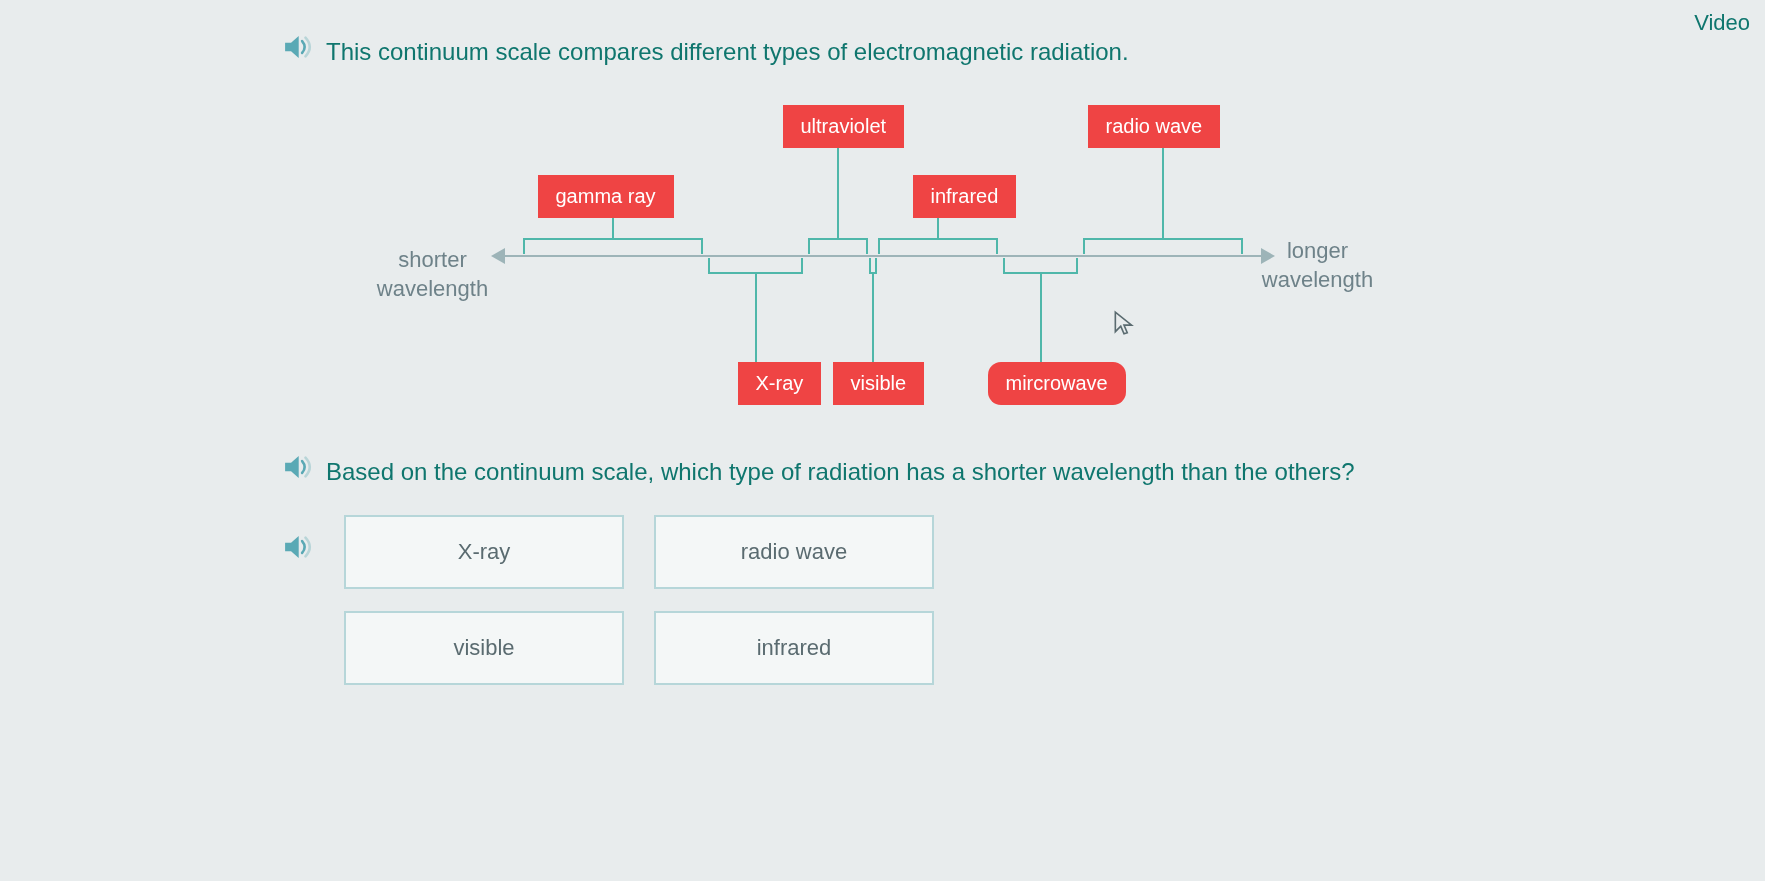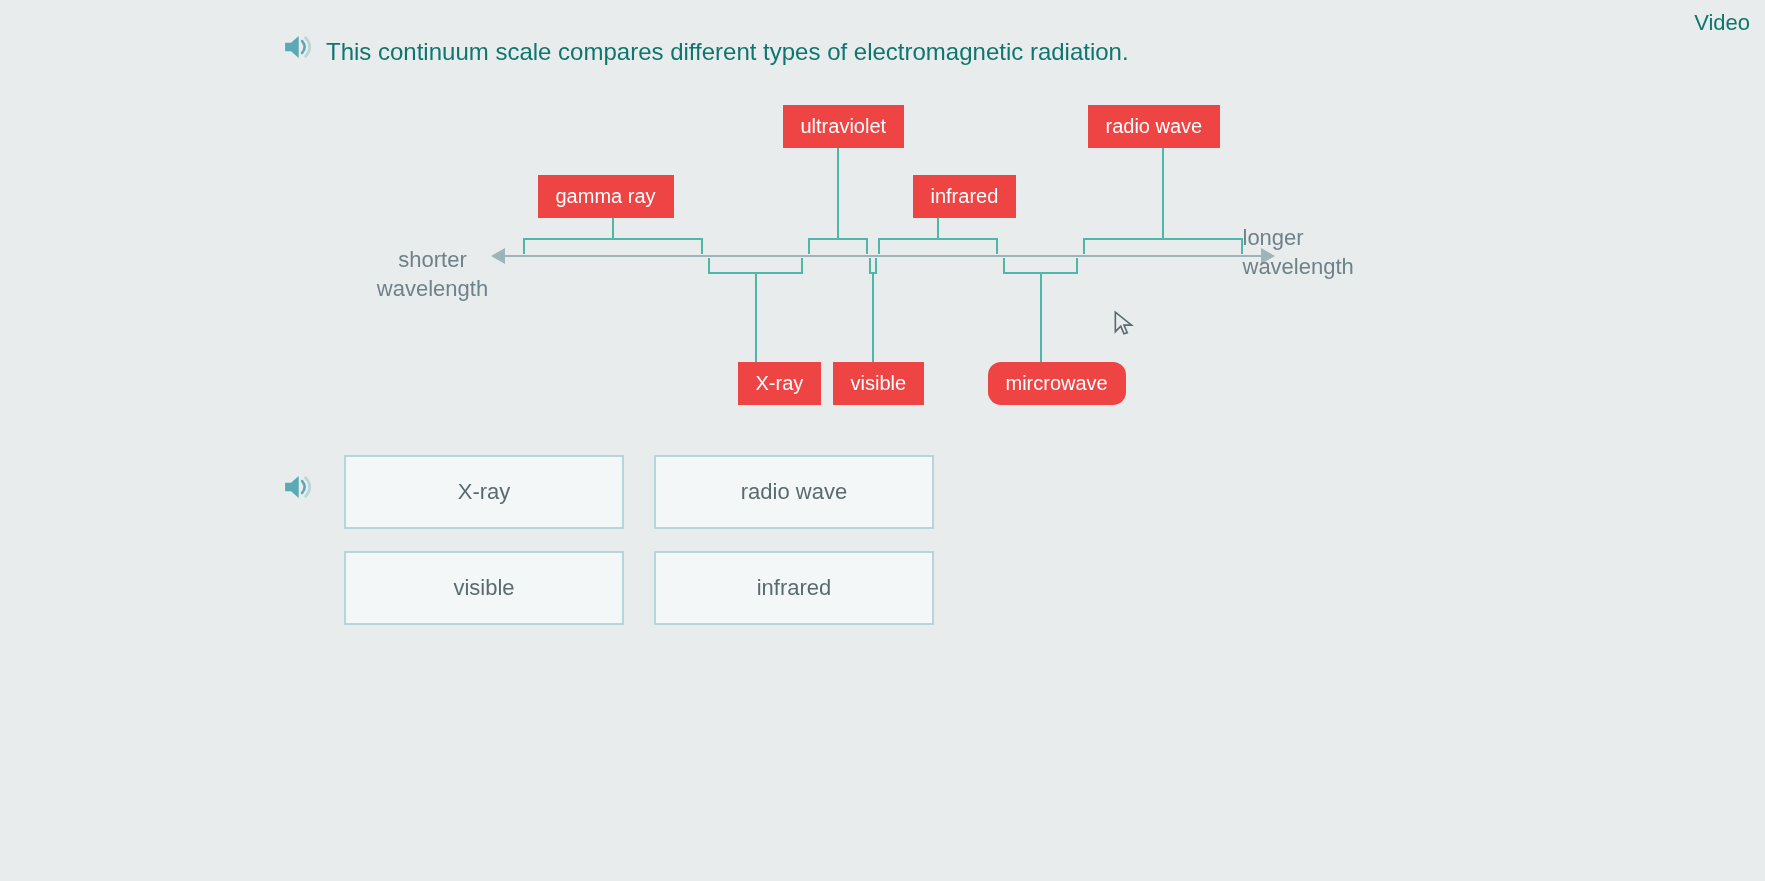--- a/index.html
+++ b/index.html
@@ -64,21 +64,21 @@
   .axis-arrow-left { left: 108px; border-right: 14px solid #9db4b8; }
   .axis-arrow-right { right: 108px; border-left: 14px solid #9db4b8; }
   .axis-label-left, .axis-label-right {
     position: absolute;
     color: #6e8289;
     font-size: 22px;
     text-align: center;
     line-height: 1.3;
   }
   .axis-label-left { left: -20px; top: 150px; width: 140px; text-align: center; margin-top: 16px;}
-  .axis-label-right { right: -10px; top: 144px; width: 150px; text-align: left;}
+  .axis-label-right { right: -10px; top: 157px; width: 150px; text-align: center;}
   .tag {
     position: absolute;
     background: #ef4444;
     color: #fff;
     padding: 10px 18px;
     font-size: 20px;
     text-align: center;
     white-space: nowrap;
   }
   
@@ -194,20 +194,30 @@
     <div class="tag micro">mircrowave</div>
 
     <span class="cursor-icon">
       <svg viewBox="0 0 20 24">
         <path d="M2 2 L2 20 L7 15 L10 22 L13 21 L10 14 L17 14 Z" fill="none" stroke="#5a6b70" stroke-width="1.5"></path>
       </svg>
     </span>
   </div>
 
   <div class="question-group">
+    <div class="prompt-row">
+      <span class="speaker-icon">
+        <svg viewBox="0 0 40 40">
+          <path d="M6 15 h7 l9 -8 v26 l-9 -8 h-7 z" fill="#5aa9b5"></path>
+          <path d="M26 13 q6 7 0 14" stroke="#5aa9b5" stroke-width="3" fill="none" stroke-linecap="round"></path>
+          <path d="M30 9 q10 11 0 22" stroke="#b8d5d8" stroke-width="3" fill="none" stroke-linecap="round"></path>
+        </svg>
+      </span>
+      <div class="prompt-text">Based on the continuum scale, which type of radiation has a shorter wavelength than the others?</div>
+    </div>
 
     <div class="answers">
       <span class="answer-speaker">
         <svg viewBox="0 0 40 40">
           <path d="M6 15 h7 l9 -8 v26 l-9 -8 h-7 z" fill="#5aa9b5"></path>
           <path d="M26 13 q6 7 0 14" stroke="#5aa9b5" stroke-width="3" fill="none" stroke-linecap="round"></path>
           <path d="M30 9 q10 11 0 22" stroke="#b8d5d8" stroke-width="3" fill="none" stroke-linecap="round"></path>
         </svg>
       </span>
       <div class="answer-grid">

